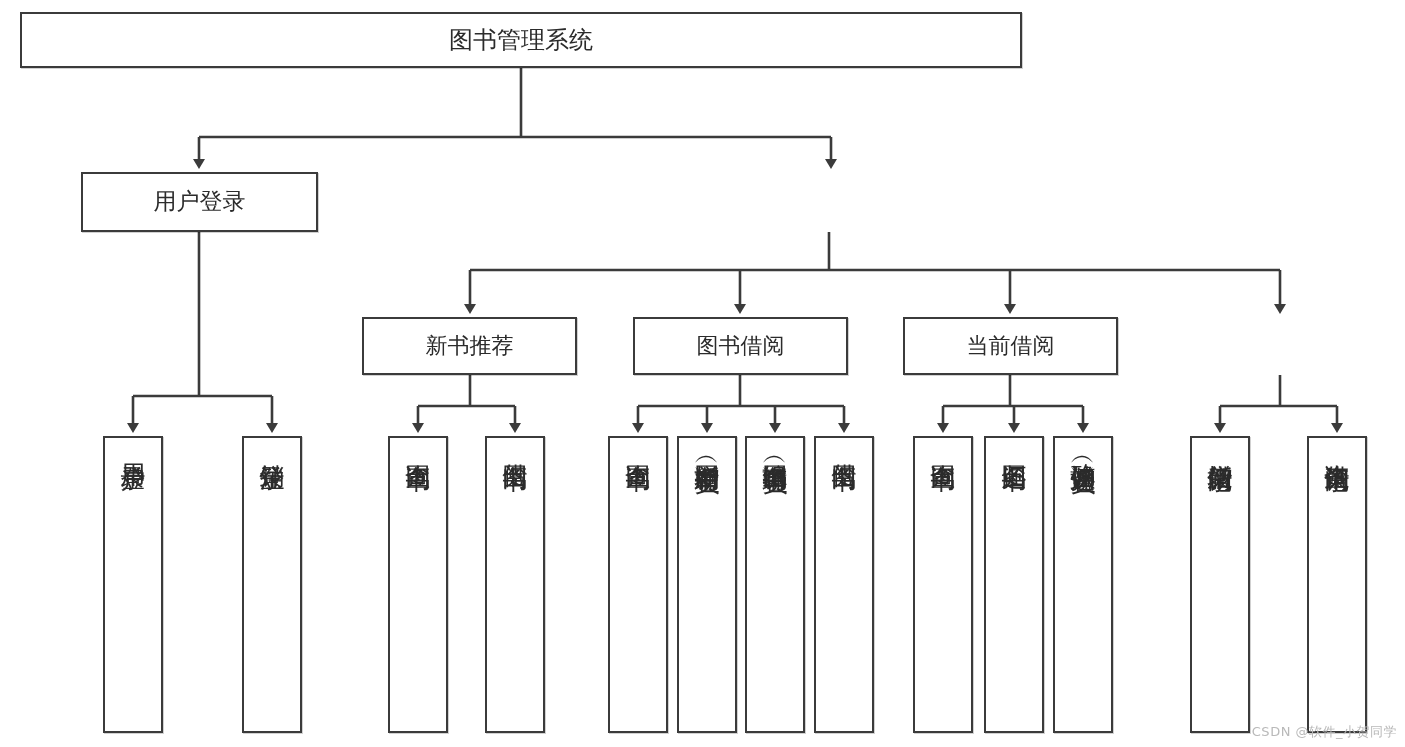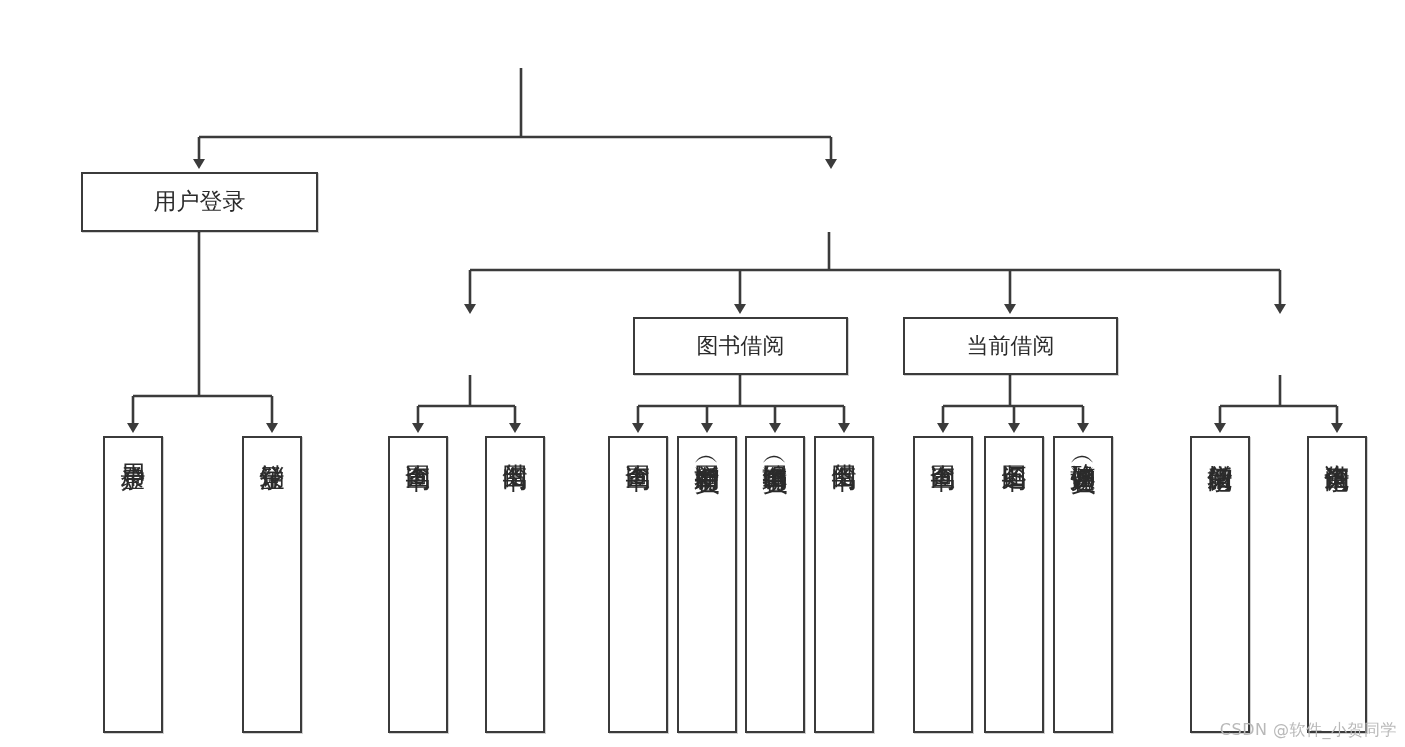--- a/index.html
+++ b/index.html
@@ -56,21 +56,21 @@
     letter-spacing: 1px;
     line-height: 1.0;
   }
   .node.level0 .label { font-size: 24px; }
   .node.level1 .label { font-size: 23px; }
   .node.level2 .label { font-size: 22px; }
   #watermark {
     position: absolute;
     right: 8px;
     bottom: 6px;
-    font-size: 16px;
+    font-size: 13px;
     color: #b9b9b9;
     letter-spacing: 0.5px;
     user-select: none;
   }
 </style>
 </head>
 <body>
 
 <div id="canvas">
 
@@ -117,25 +117,31 @@
       <path d="M1014,406 L1014,424" marker-end="url(#arrow)"></path>
       <path d="M1083,406 L1083,424" marker-end="url(#arrow)"></path>
 
       <path d="M1280,375 L1280,406"></path>
       <path d="M1220,406 L1337,406"></path>
       <path d="M1220,406 L1220,424" marker-end="url(#arrow)"></path>
       <path d="M1337,406 L1337,424" marker-end="url(#arrow)"></path>
     </g>
   </svg>
 
+  <div class="node horiz level0" style="left:20px; top:12px; width:1002px; height:56px;">
+    <span class="label">图书管理系统</span>
+  </div>
 
   <div class="node horiz level1" style="left:81px; top:172px; width:237px; height:60px;">
     <span class="label">用户登录</span>
   </div>
 
+  <div class="node horiz level2" style="left:362px; top:317px; width:215px; height:58px;">
+    <span class="label">新书推荐</span>
+  </div>
   <div class="node horiz level2" style="left:903px; top:317px; width:215px; height:58px;">
     <span class="label">当前借阅</span>
   </div>
   <div class="node horiz level2" style="left:633px; top:317px; width:215px; height:58px;">
     <span class="label">图书借阅</span>
   </div>
 
   <div class="node vert" style="left:103px; top:436px; width:60px; height:297px;">
     <span class="label">用户登录</span>
   </div>

